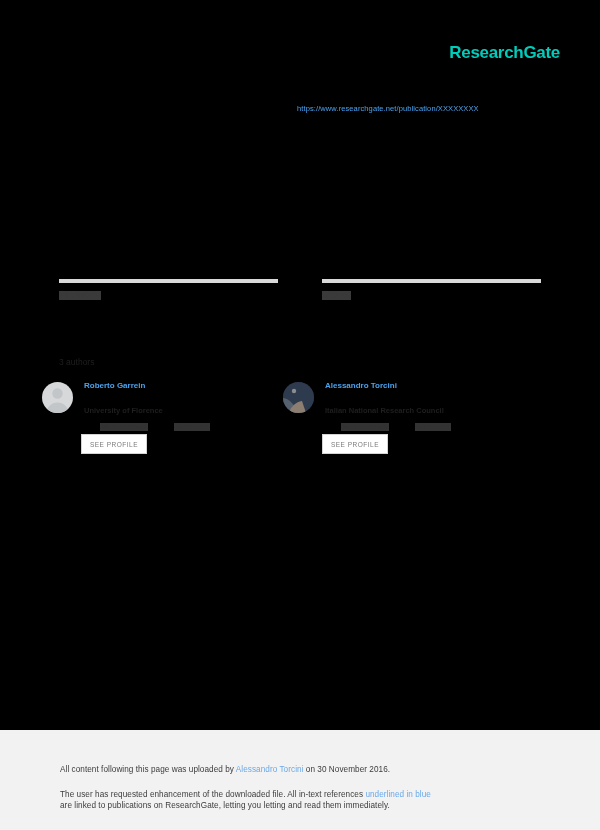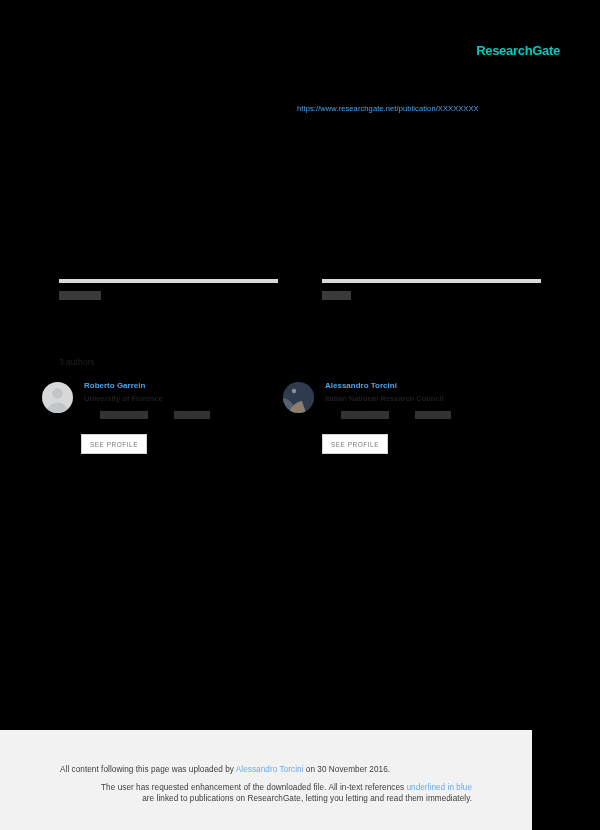--- a/index.html
+++ b/index.html
@@ -8,21 +8,21 @@
     background:#000000;
     font-family:"Liberation Sans", sans-serif;
     overflow:hidden;
   }
 
   .page { position:relative; width:600px; height:830px; background:#000; }
 
   
   .rg-logo {
     position:absolute; right:40px; top:43px;
-    font-size:13px; font-weight:bold; letter-spacing:-0.3px;
+    font-size:17px; font-weight:bold; letter-spacing:-0.3px;
     color:#00ccbb; white-space:nowrap;
   }
 
   .pub-url {
     position:absolute; left:297px; top:104px;
     font-size:7.5px; font-weight:normal; color:#4aa3ef;
     letter-spacing:0.1px; white-space:nowrap;
     filter:blur(0.45px);
   }
 
@@ -76,21 +76,21 @@
   .avatar.photo .ph-a { fill:#2e3b4e; }
   .avatar.photo .ph-b { fill:#8c7f72; }
   .avatar.photo .ph-c { fill:#55616e; }
 
   .au-body { position:absolute; left:42px; top:0; width:199px; }
   .au-name {
     font-size:8px; font-weight:bold; color:#4aa3ef;
     white-space:nowrap; filter:blur(0.45px);
   }
   .au-inst {
-    margin-top:4px;
+    margin-top:16px;
     font-size:7.5px; font-weight:bold; color:#1f1f1f;
     white-space:nowrap; filter:blur(0.45px);
   }
   .au-stats { margin-top:8px; margin-left:16px; display:flex; gap:26px; }
   .au-stat {
     font-size:5.5px; font-weight:bold; letter-spacing:0.3px;
     background:#333; color:#333; padding:1px 2px;
     filter:blur(0.4px); white-space:nowrap;
   }
   .see-profile {
@@ -98,29 +98,29 @@
     width:66px; height:20px;
     border:1px solid #d4d4d4; background:#ffffff;
     color:#7b7b7b; font-size:6.5px; letter-spacing:0.5px;
     display:flex; align-items:center; justify-content:center;
     font-family:"Liberation Sans", sans-serif;
   }
 
   
   .footer {
     position:absolute; left:0; bottom:0;
-    width:532px; height:100px;
+    width:600px; height:100px;
     background:#f2f2f2;
     padding:34px 60px 0 60px;
   }
   .f-line {
     font-size:8.2px; color:#3c3c3c; line-height:1.35;
     letter-spacing:0.05px;
   }
-  .f-line + .f-line { margin-top:7px;text-align:right; }
+  .f-line + .f-line { margin-top:14px; }
   .f-link { color:#6aa9e9; }
   .f-underblue { color:#6aa9e9; }
 </style>
 </head>
 <body>
 
 <div class="page">
 
   <div class="rg-logo">ResearchGate</div>
 

